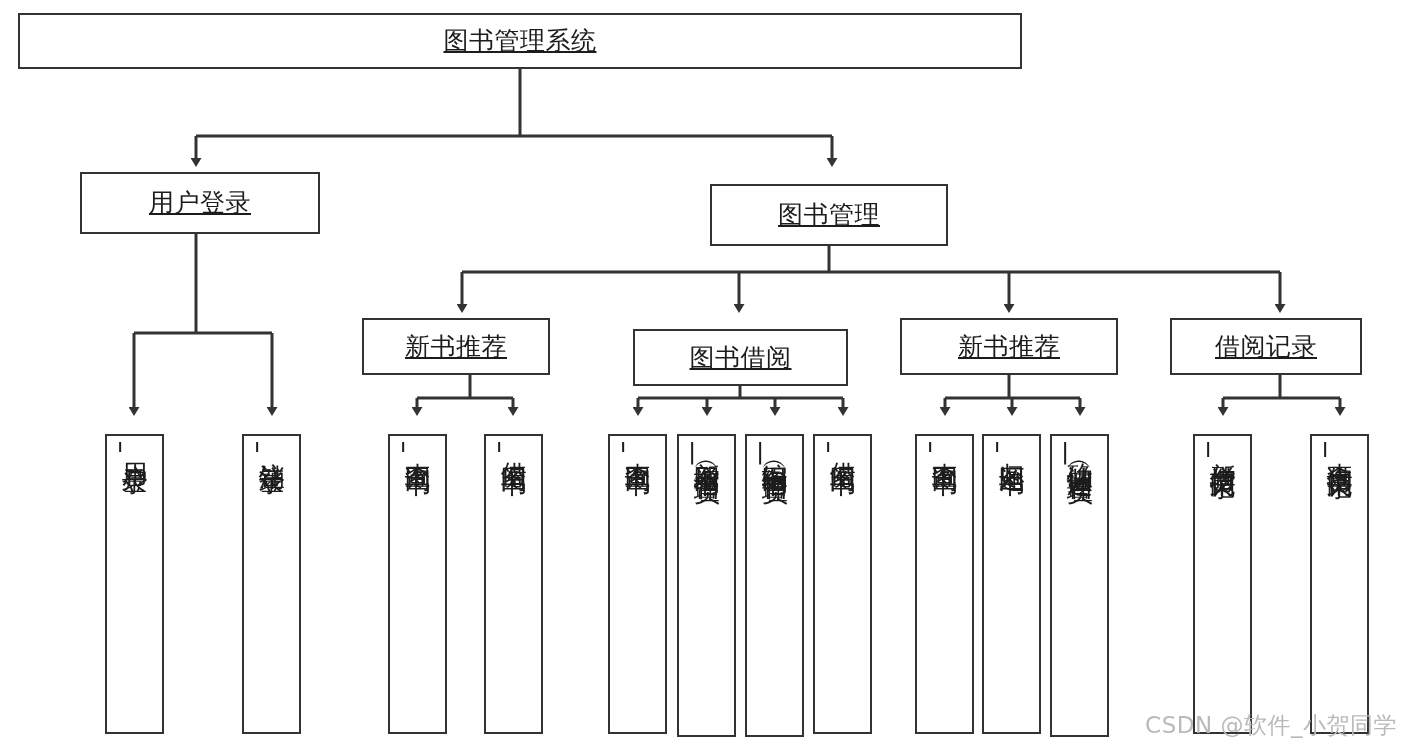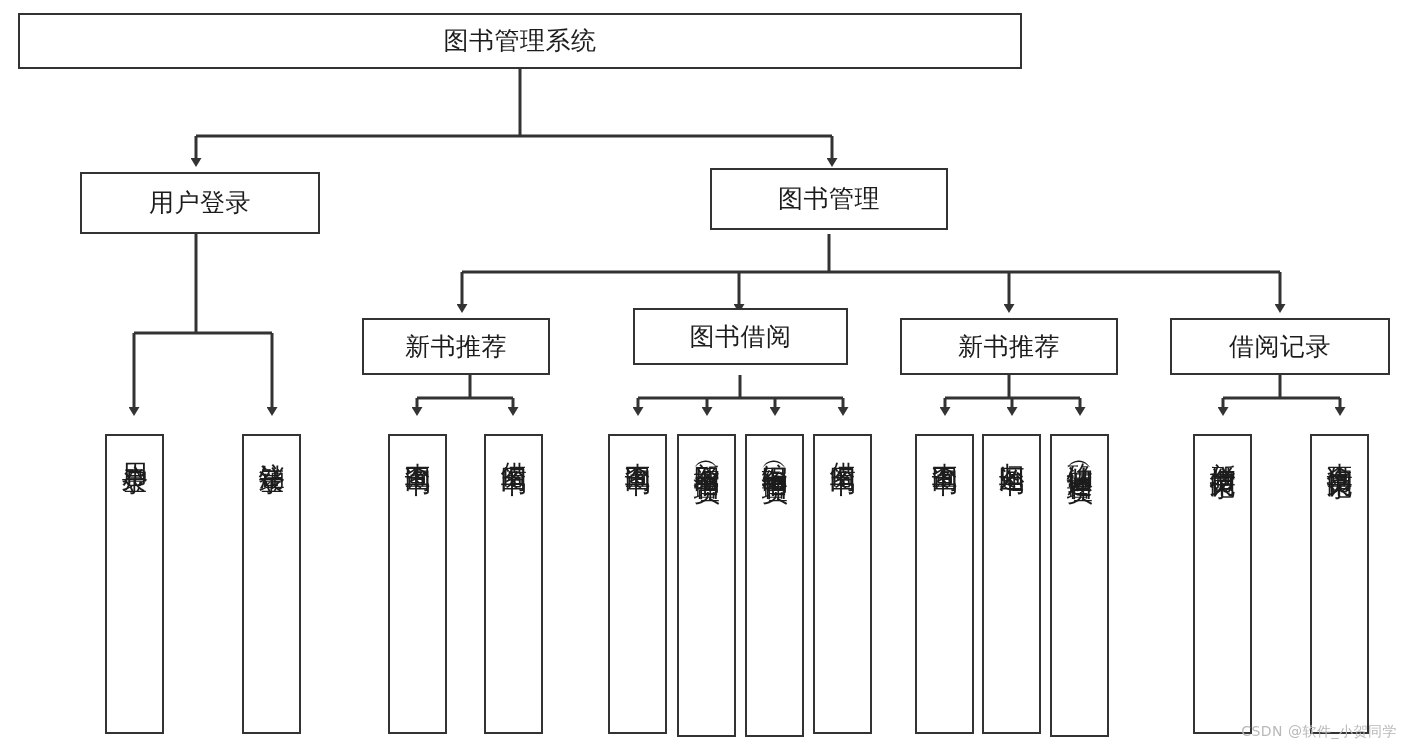--- a/index.html
+++ b/index.html
@@ -36,20 +36,21 @@
     align-items: center;
     justify-content: center;
     color: #1c1c1c;
   }
   .node-label {
     display: block;
     line-height: 1.26;
     letter-spacing: 0.5px;
     white-space: pre-line;
     text-align: center;
+    text-decoration: underline;
   }
   .node.horizontal .node-label {
     writing-mode: horizontal-tb;
     font-size: 25px;
   }
   .node.vertical {
     align-items: flex-start;
     padding-top: 6px;
   }
   .node.vertical .node-label {
@@ -57,21 +58,21 @@
     text-orientation: upright;
     font-size: 26px;
     line-height: 1.05;
     letter-spacing: 2.5px;
     margin: 0 auto;
   }
   .watermark {
     position: absolute;
     right: 8px;
     bottom: 6px;
-    font-size: 14px;
+    font-size: 23px;
     color: #b9b9b9;
     letter-spacing: 0.5px;
     white-space: nowrap;
     pointer-events: none;
   }
 </style>
 </head>
 <body>
 
 <div id="diagram-root">
@@ -126,34 +127,34 @@
     </g>
   </svg>
 
   <div class="node horizontal" style="left:18px; top:13px; width:1004px; height:56px;">
     <span class="node-label">图书管理系统</span>
   </div>
 
   <div class="node horizontal" style="left:80px; top:172px; width:240px; height:62px;">
     <span class="node-label">用户登录</span>
   </div>
-  <div class="node horizontal" style="left:710px; top:168px; width:238px; height:62px;">
+  <div class="node horizontal" style="left:710px; top:184px; width:238px; height:62px;">
     <span class="node-label">图书管理</span>
   </div>
 
   <div class="node horizontal" style="left:362px; top:318px; width:188px; height:57px;">
     <span class="node-label">新书推荐</span>
   </div>
-  <div class="node horizontal" style="left:633px; top:308px; width:215px; height:57px;">
+  <div class="node horizontal" style="left:633px; top:329px; width:215px; height:57px;">
     <span class="node-label">图书借阅</span>
   </div>
   <div class="node horizontal" style="left:900px; top:318px; width:218px; height:57px;">
     <span class="node-label">新书推荐</span>
   </div>
-  <div class="node horizontal" style="left:1170px; top:318px; width:220px; height:57px;">
+  <div class="node horizontal" style="left:1170px; top:318px; width:192px; height:57px;">
     <span class="node-label">借阅记录</span>
   </div>
 
   <div class="node vertical" style="left:105px; top:434px; width:59px; height:300px;">
     <span class="node-label">用户登录</span>
   </div>
   <div class="node vertical" style="left:242px; top:434px; width:59px; height:300px;">
     <span class="node-label">注销登录</span>
   </div>
 

